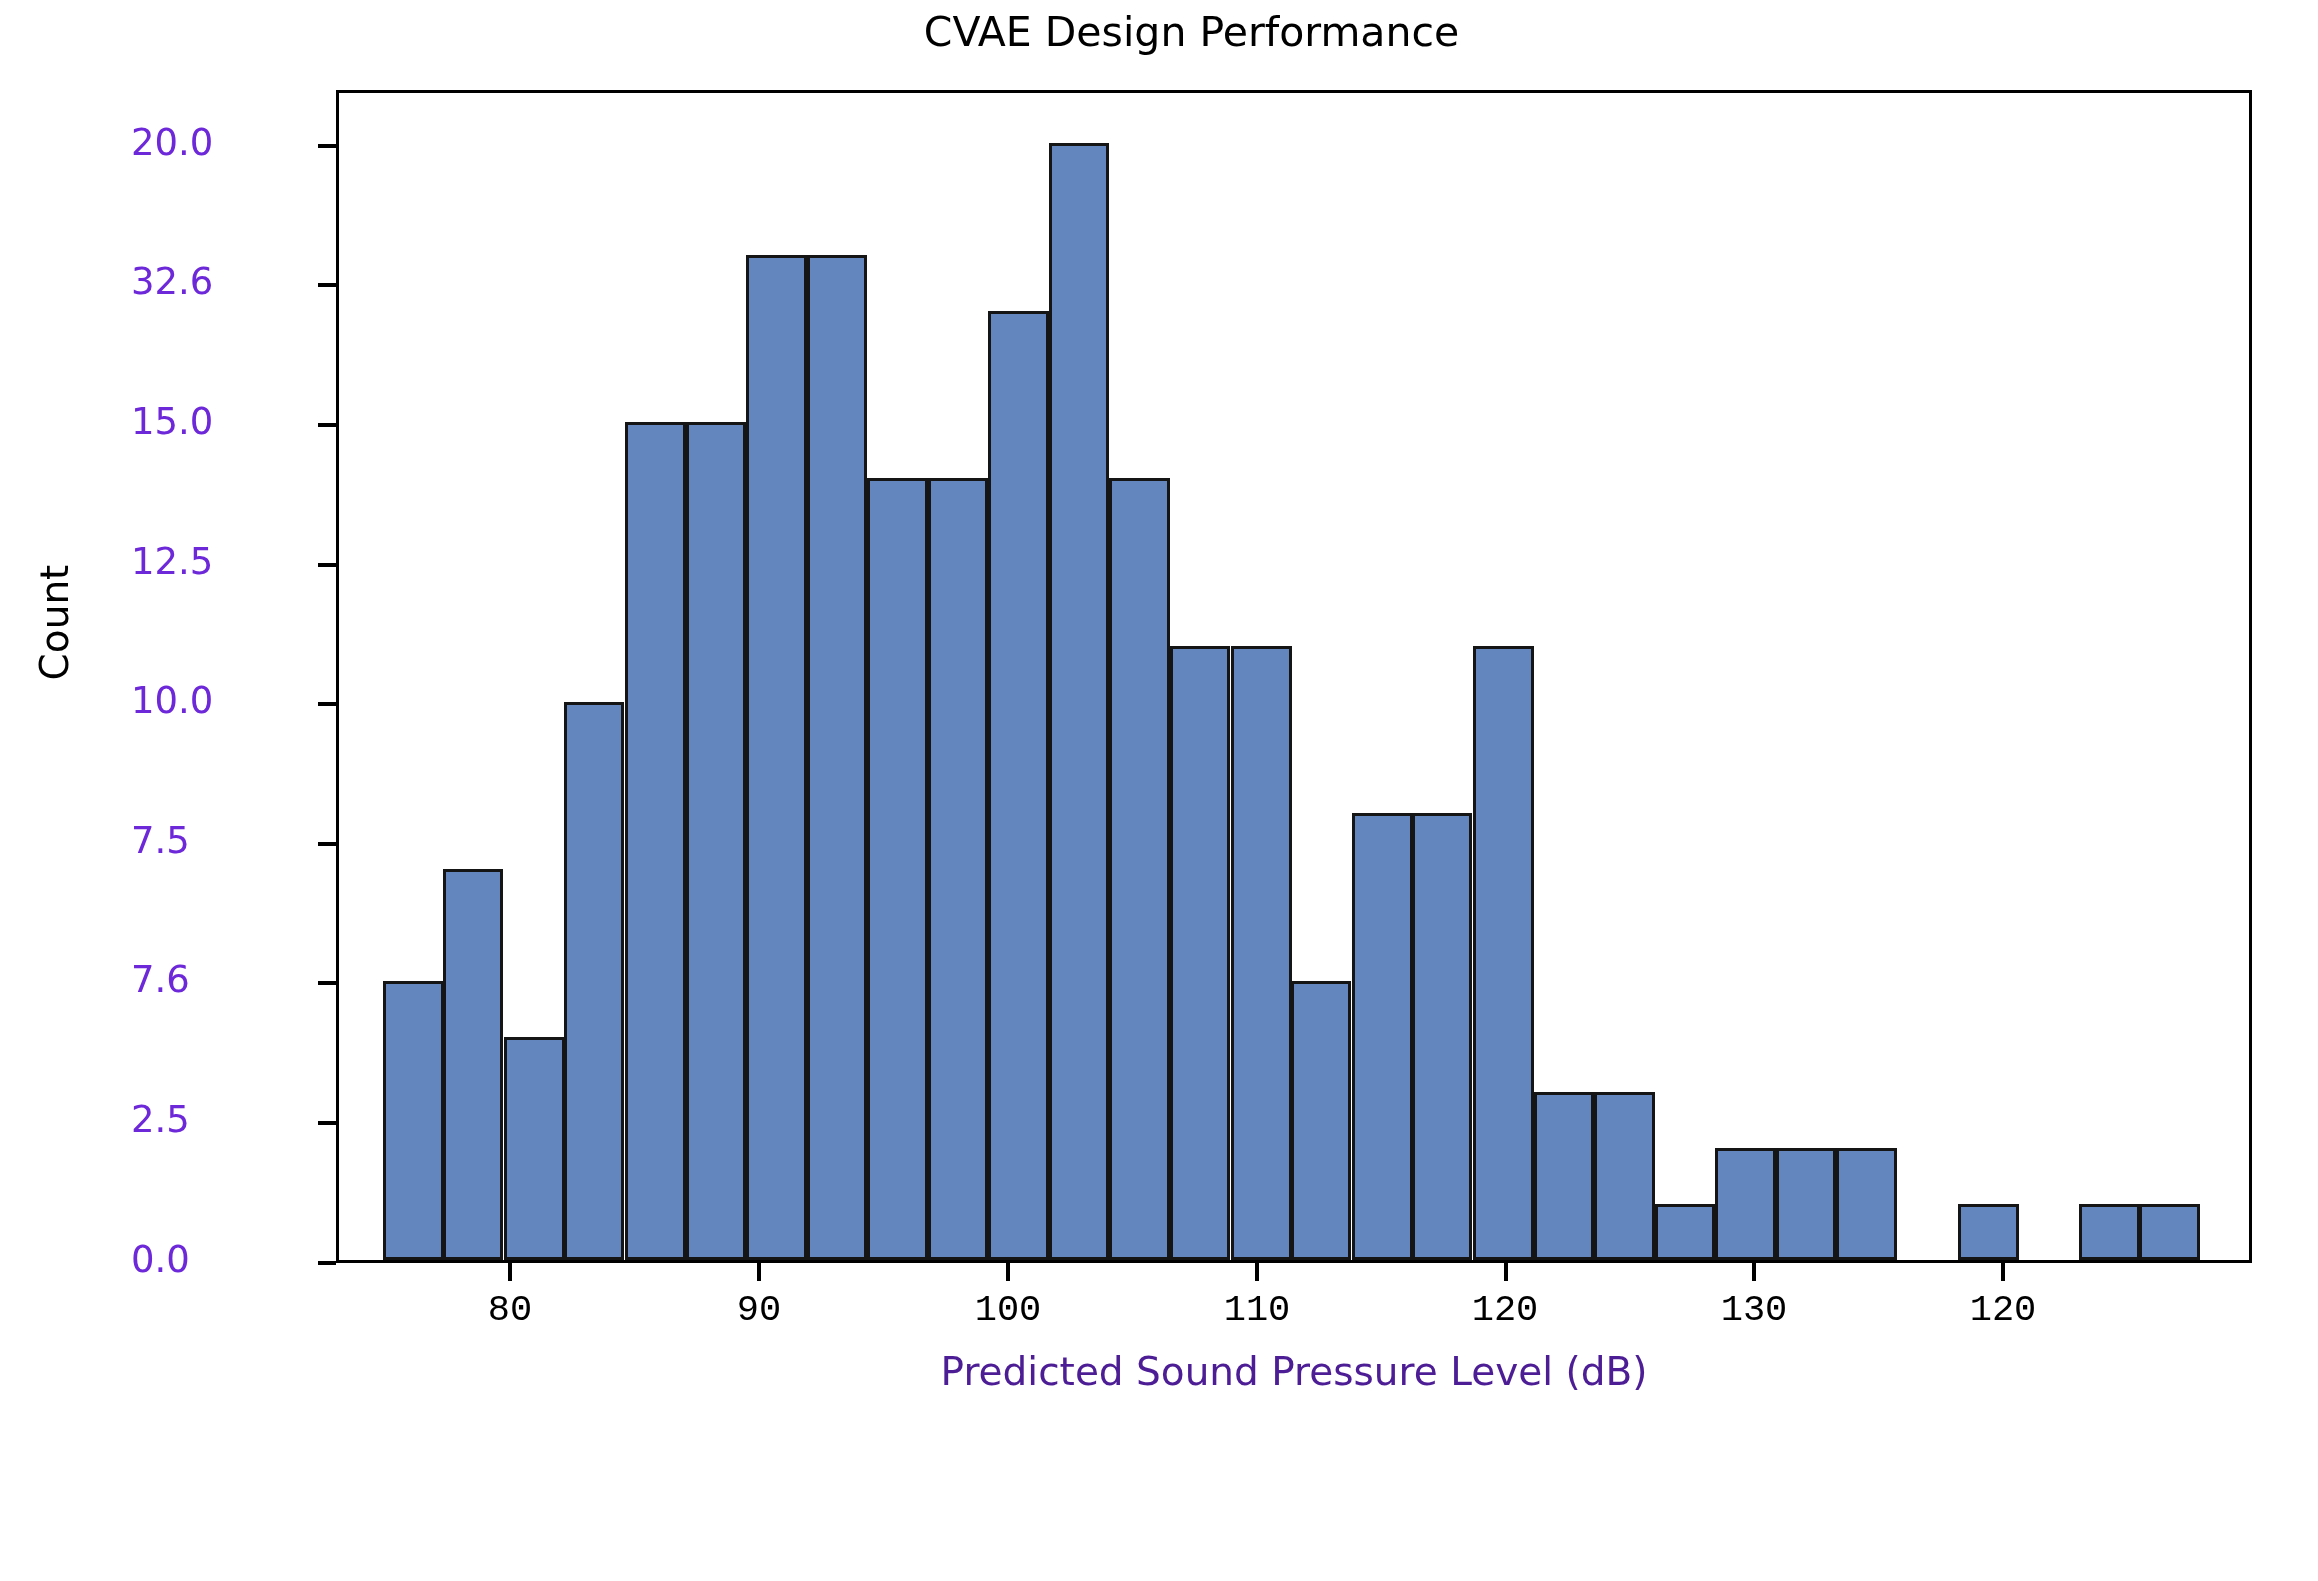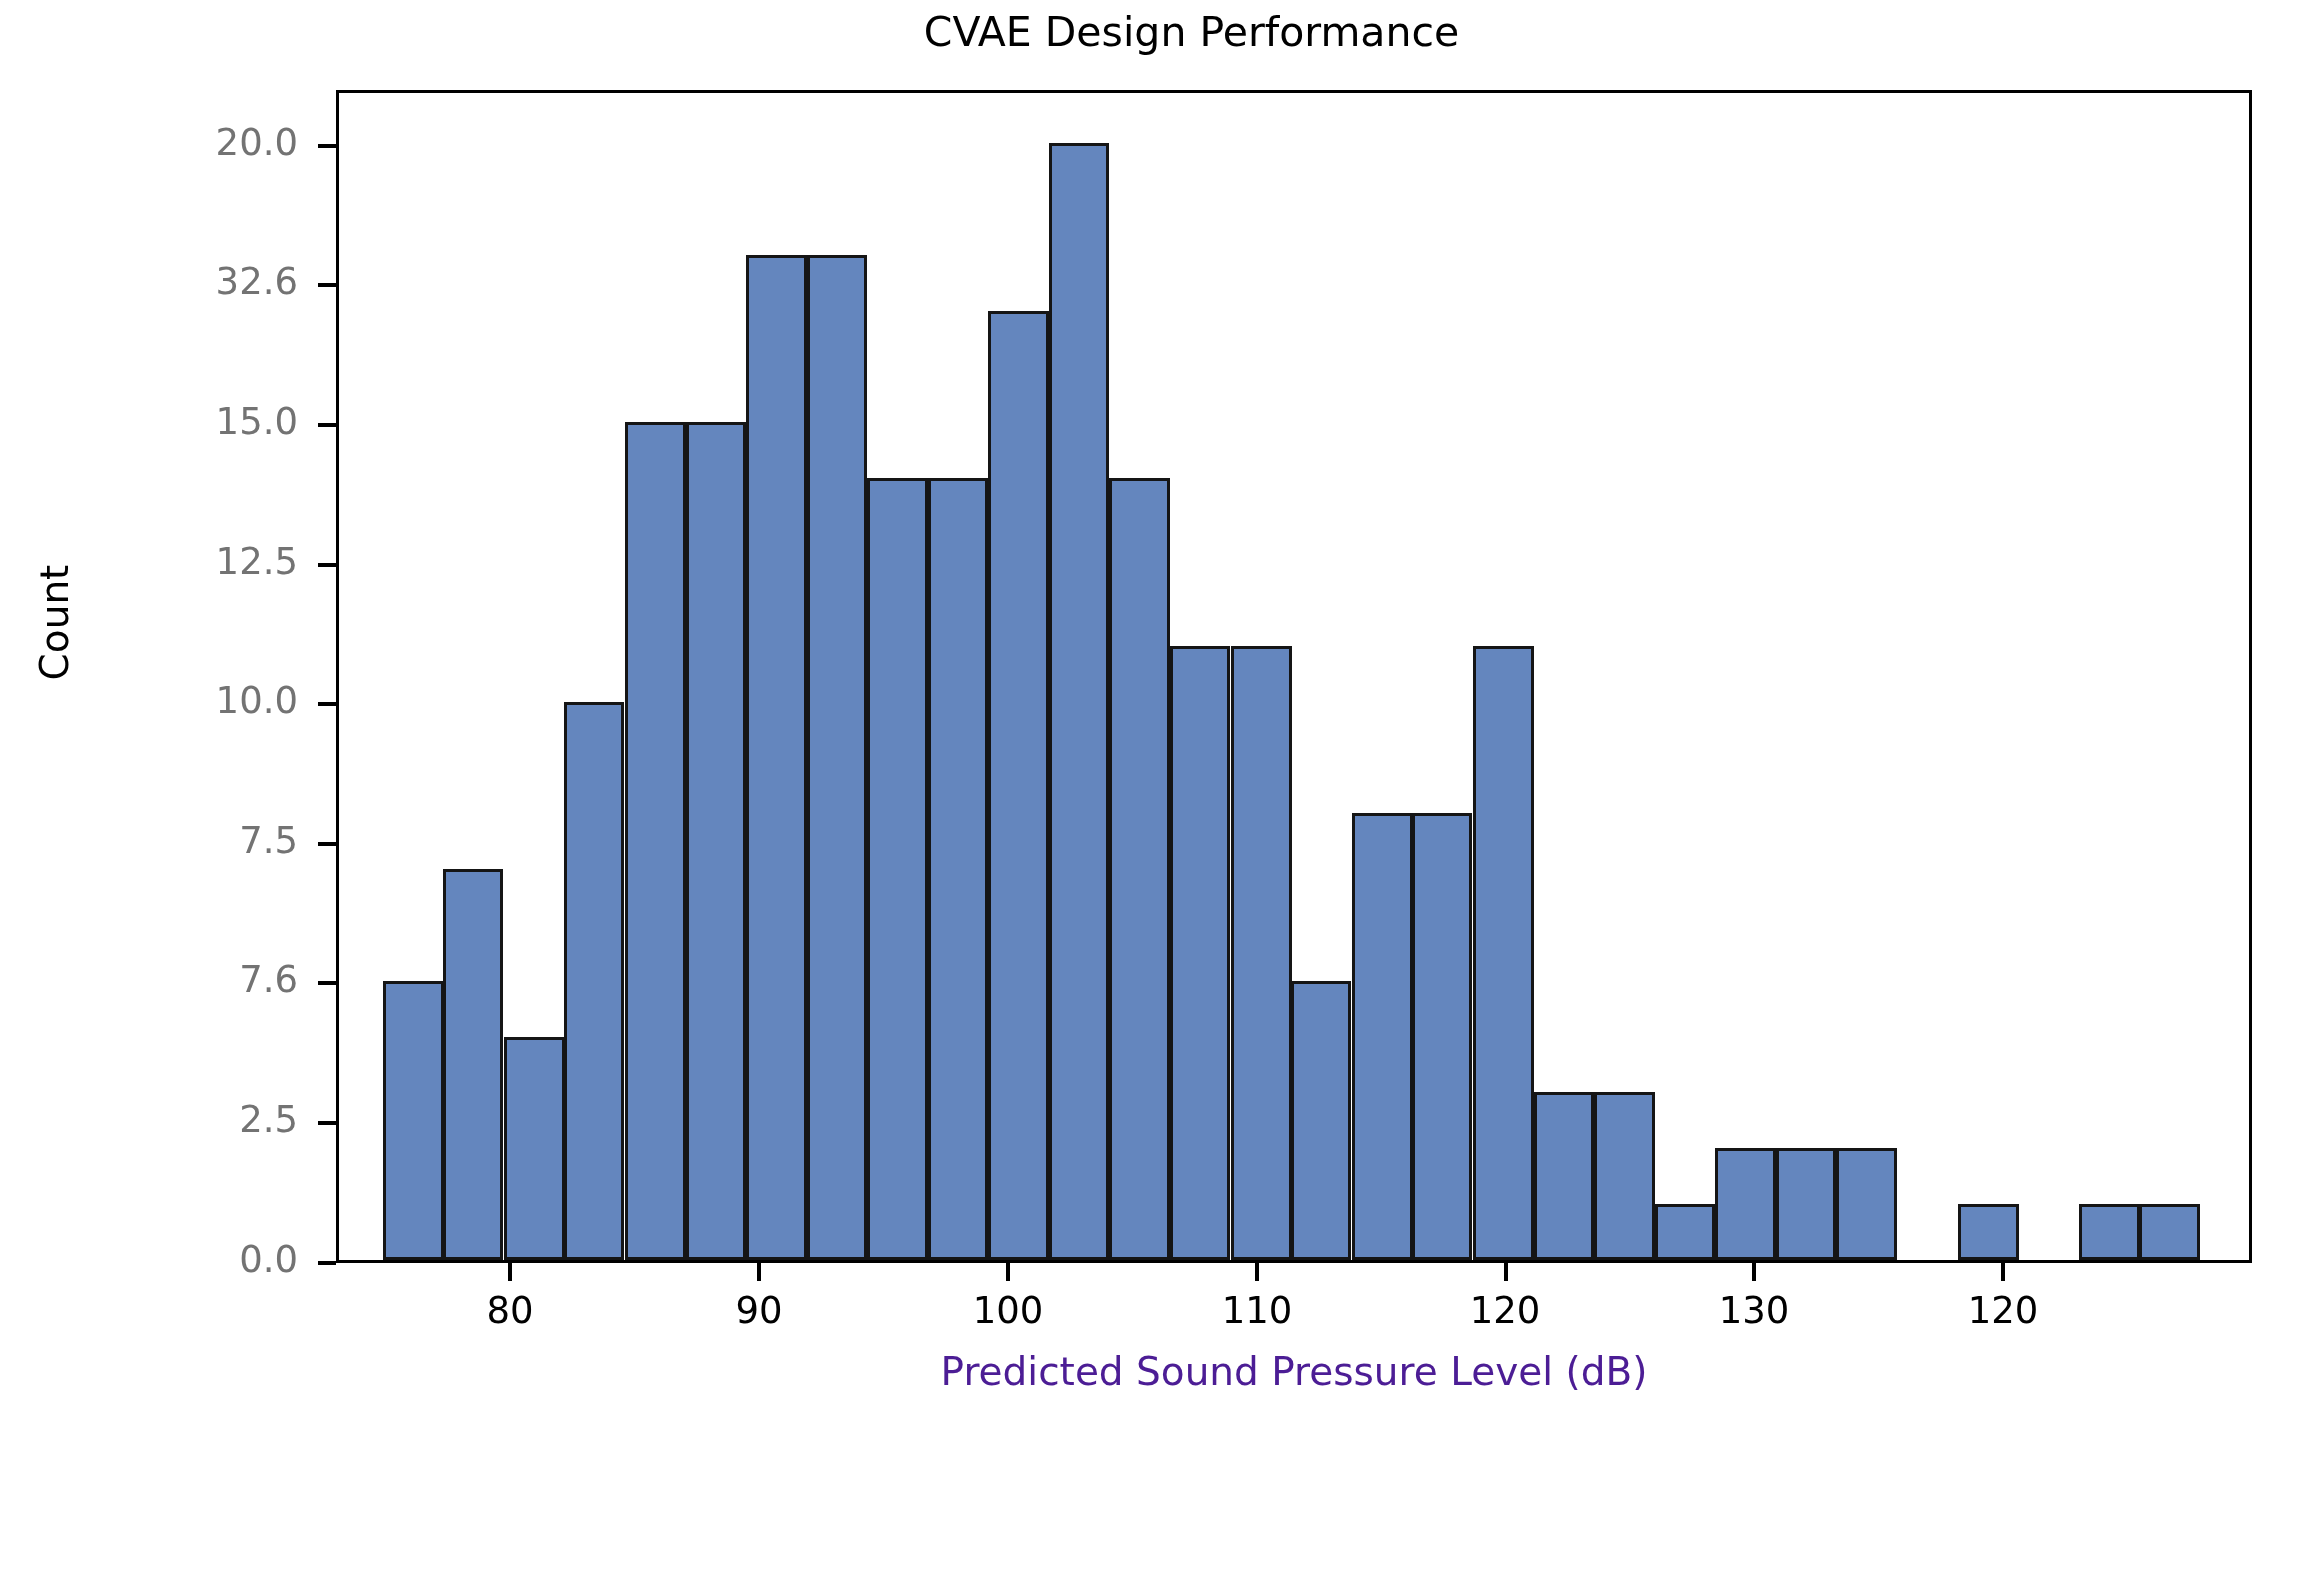--- a/index.html
+++ b/index.html
@@ -57,39 +57,40 @@
     position: absolute;
     bottom: 0;
     background: #6486be;
     border: 3.9px solid #151515;
     box-sizing: border-box;
   }
   
   .ytick-label {
     position: absolute;
     right: 2241px;           
-    text-align: right;
+    text-align: left;
     font-size: 37px;
-    color: #737373;
+    color: #6d28d9;
     white-space: nowrap;
   }
   .ytick-mark {
     position: absolute;
     width: 18px;
     height: 3.9px;
     background: #000000;
   }
   
   .xtick-label {
     position: absolute;
     text-align: center;
     font-size: 37px;
     color: #000000;
     white-space: nowrap;
     transform: translateX(-50%);
+    font-family: Liberation Mono, monospace;
   }
   .xtick-mark {
     position: absolute;
     width: 3.9px;
     height: 18px;
     background: #000000;
   }
   #xlabel {
     position: absolute;
     top: 1349px;

